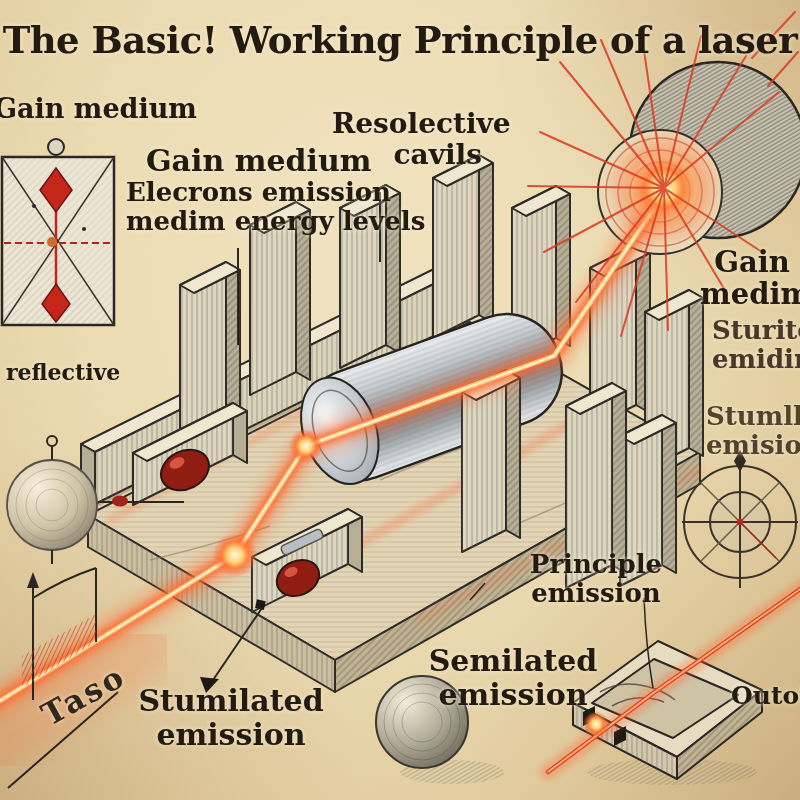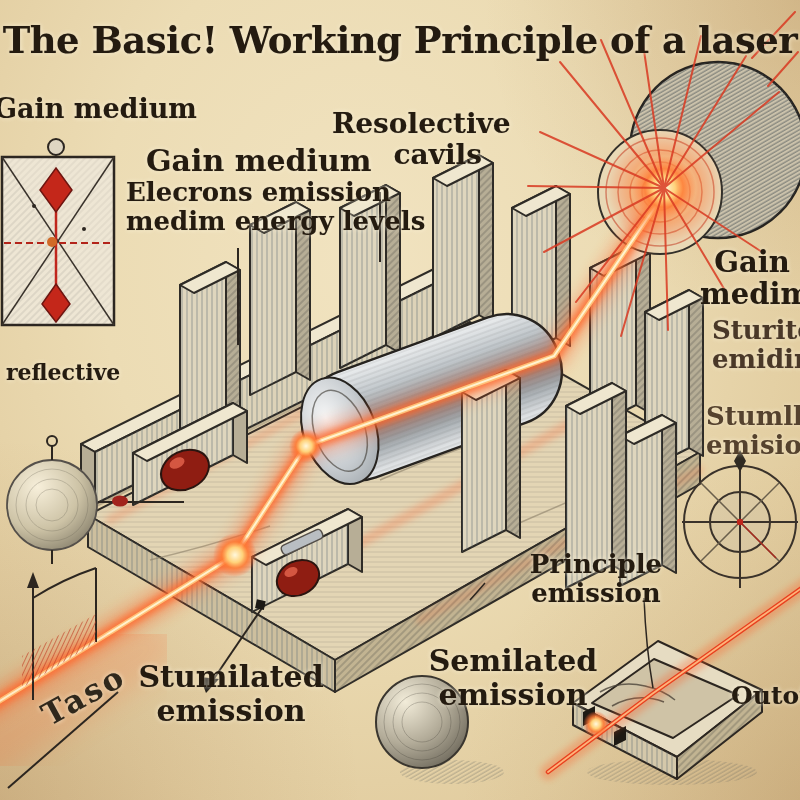--- a/index.html
+++ b/index.html
@@ -24,21 +24,21 @@
   .gain-block{left:126px;top:144px;font-size:26px;}
   .gain-block .big{font-size:30px;padding-left:20px;}
   .resolective{left:332px;top:108px;width:150px;text-align:right;font-size:28px;}
   .reflective{left:6px;top:360px;font-size:22px;}
   .reflective .l2{padding-left:10px;}
   .gain-r{left:700px;top:246px;width:104px;text-align:center;font-size:29px;}
   .sturite{left:712px;top:316px;font-size:26px;color:#4a3828;}
   .stumllte{left:706px;top:402px;font-size:26px;color:#55422e;text-shadow:0 0 4px rgba(255,248,224,.7);}
   .stunilted{left:528px;top:550px;width:136px;text-align:center;font-size:26px;}
   .semilated{left:418px;top:616px;width:190px;text-align:center;font-size:30px;margin-top:28px;}
-  .stumilated{left:126px;top:660px;width:210px;text-align:center;font-size:30px;}
+  .stumilated{left:126px;top:684px;width:210px;text-align:center;font-size:30px;}
   .outott{left:731px;top:682px;font-size:25px;}
   .taso{left:36px;top:702px;font-size:31px;letter-spacing:3px;color:#30281c;
         transform:rotate(-29deg);transform-origin:left top;}
 </style>
 </head>
 <body>
 
 <div id="stage">
 
 <svg width="800" height="800" viewBox="0 0 800 800">

